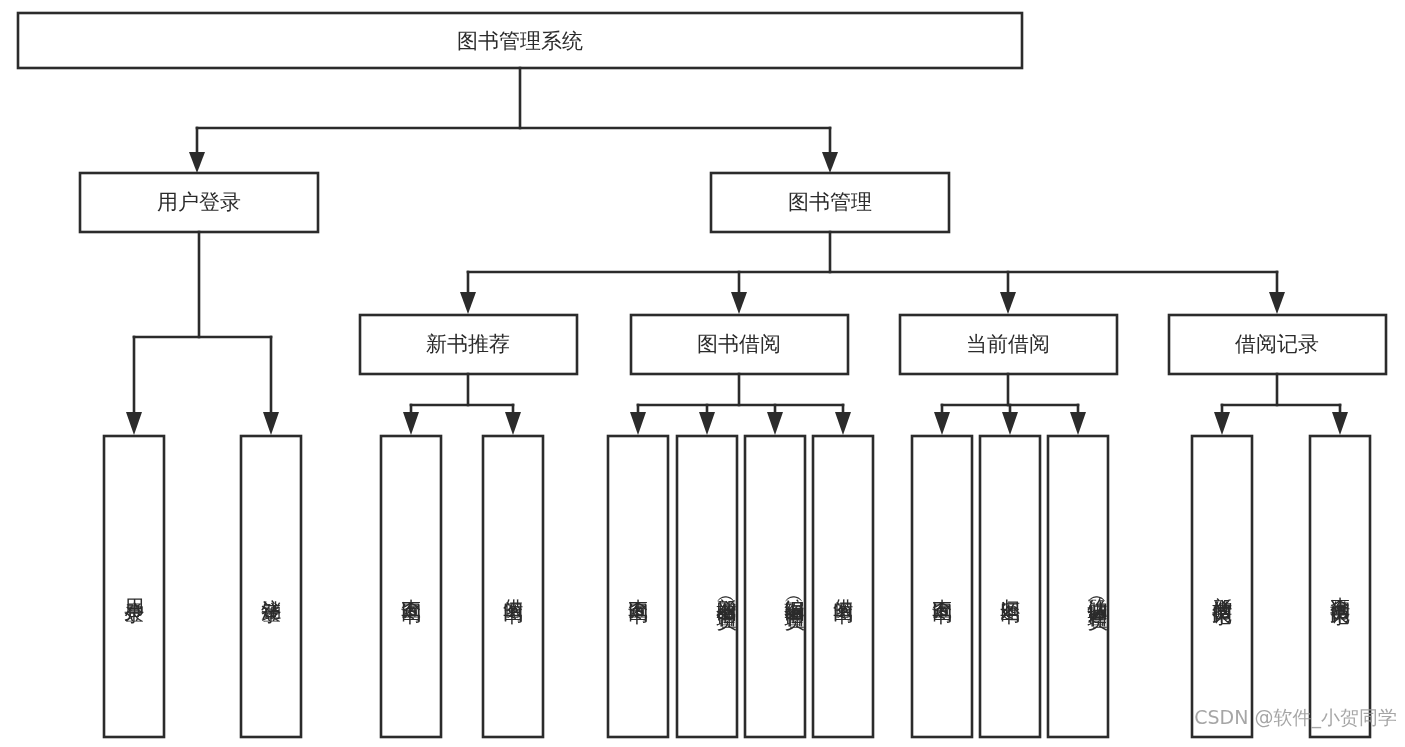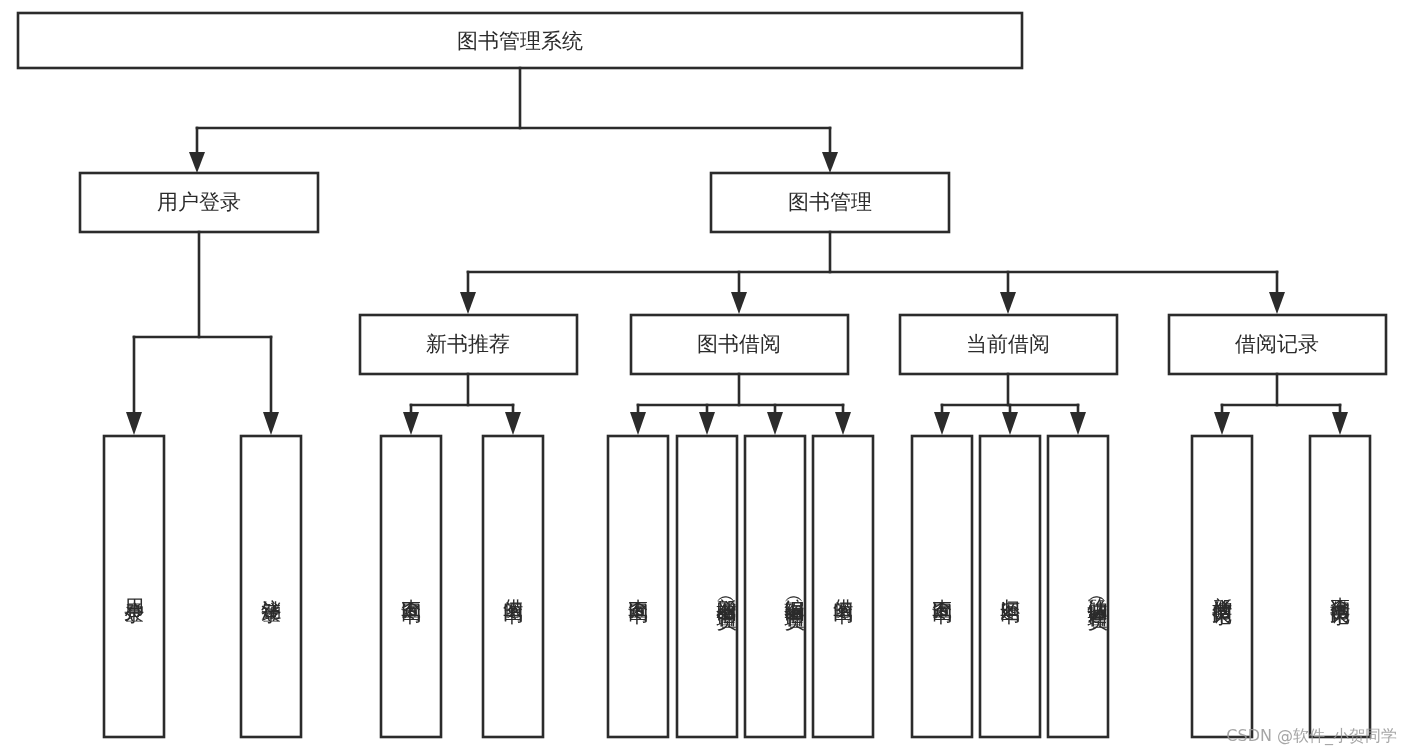--- a/index.html
+++ b/index.html
@@ -62,23 +62,23 @@
     letter-spacing: 2px;
     display: flex;
     align-items: center;
     justify-content: center;
     white-space: nowrap;
     user-select: none;
   }
   #watermark {
     position: absolute;
     right: 8px;
-    bottom: 0;
-    font-family: "DejaVu Sans", "Liberation Sans", sans-serif;
-    font-size: 16px;
+    bottom: 16px;
+    font-family: "DejaVu Sans", "Liberation Sans", sans-serif;
+    font-size: 19px;
     color: #9a9a9a;
     opacity: 0.88;
     white-space: nowrap;
     pointer-events: none;
   }
 </style>
 </head>
 <body>
 
 <div id="diagram-root">

